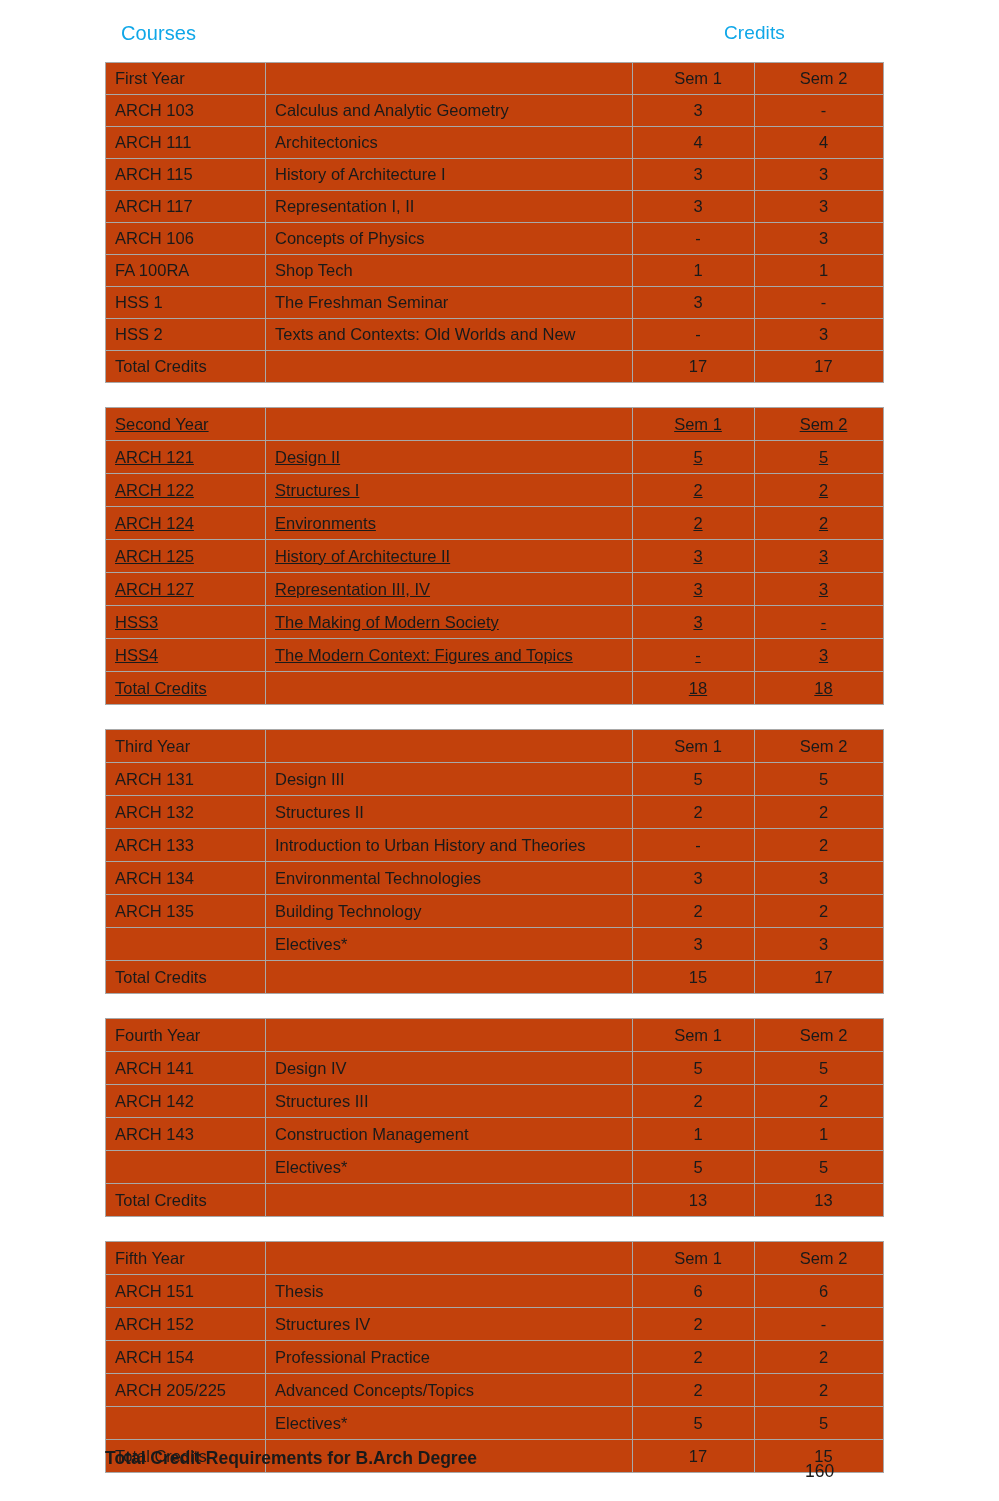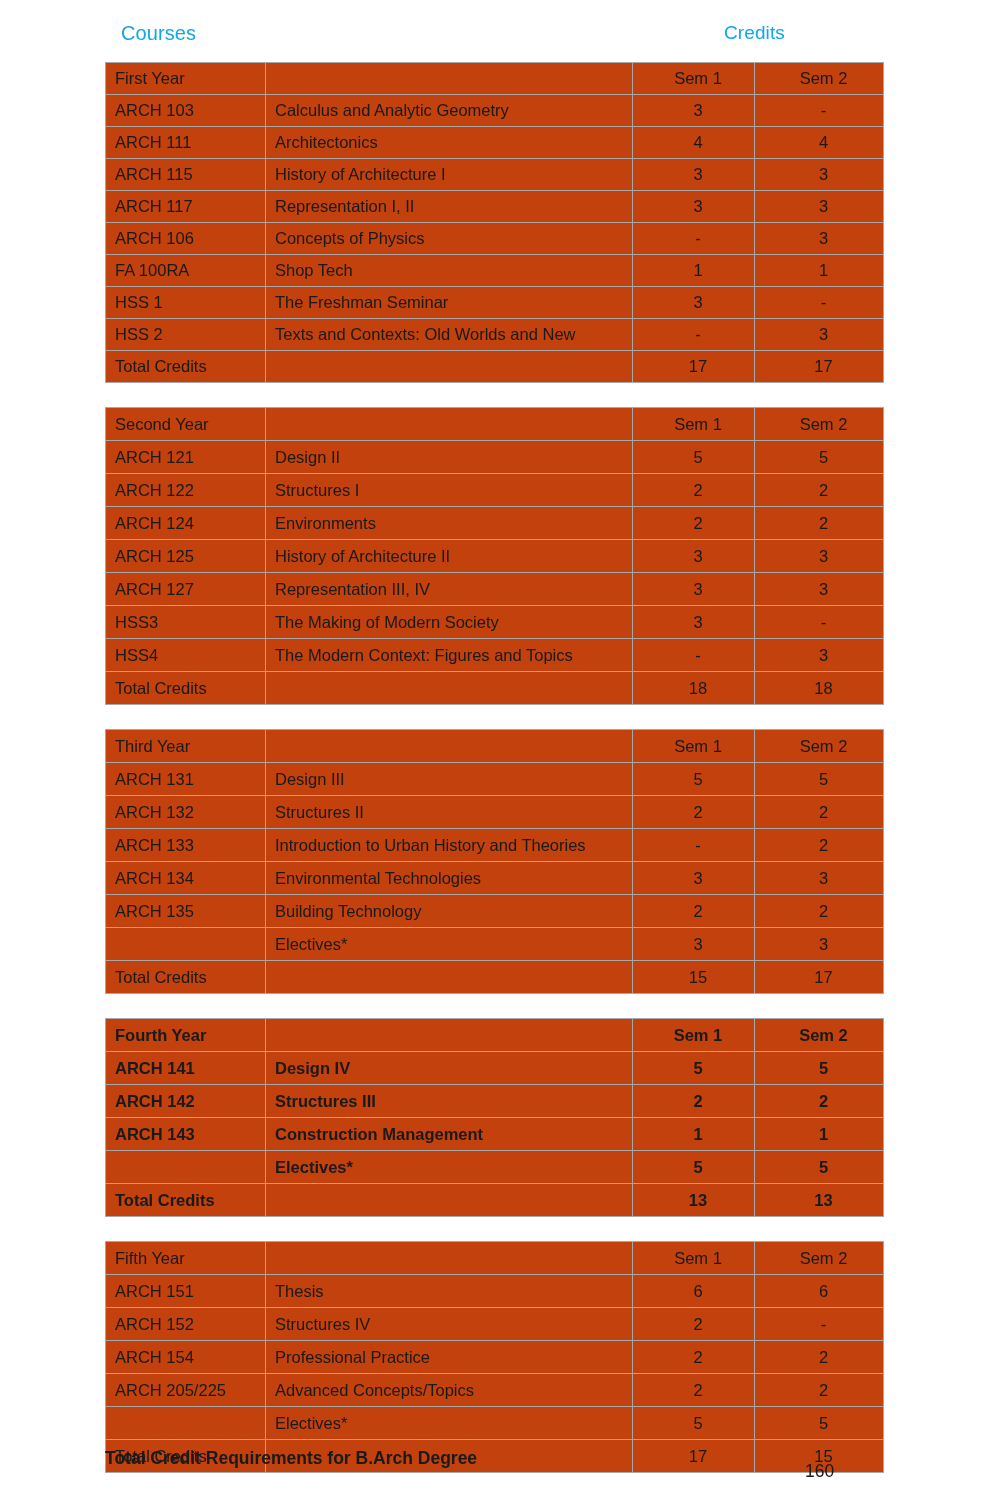--- a/index.html
+++ b/index.html
@@ -80,23 +80,23 @@
 
   
   col.c-code  { width: 160px; }
   col.c-title { width: 367px; }
   col.c-sem1  { width: 122px; }
   col.c-sem2  { width: 129px; }
 
   td.sem { text-align: center; padding-left: 0; }
 
   .t1 td { height: 31px; }
-  .t2 td { height: 32px; }
+  .t2 td { height: 32px; text-decoration: underline; }
   .t3 td { height: 32px; }
-  .t4 td { height: 32px; font-weight: bold; }
+  .t4 td { height: 32px; }
   .t5 td { height: 32px; }
 
   td.small-title { font-size: 14.5px; }
 
   
   .footer-row {
     position: absolute;
     left: 105px;
     top: 1448px;
     width: 778px;

